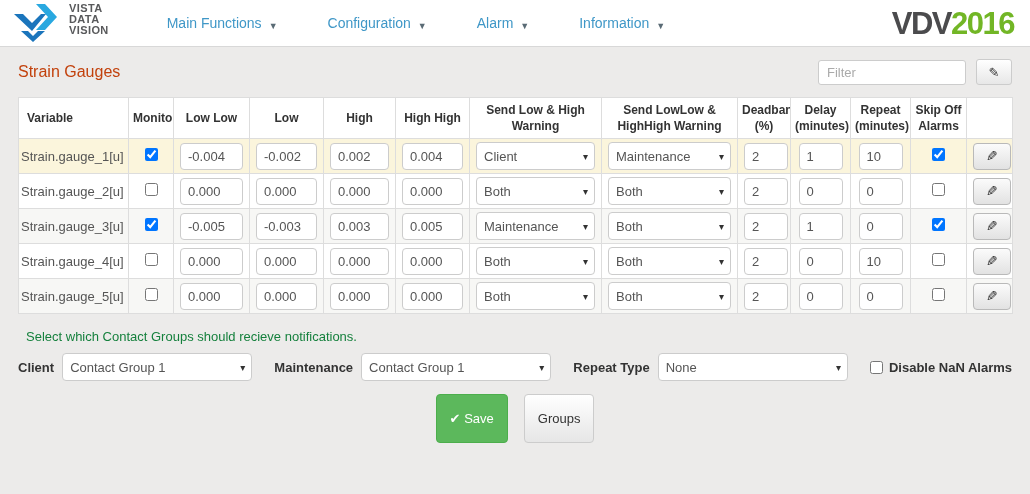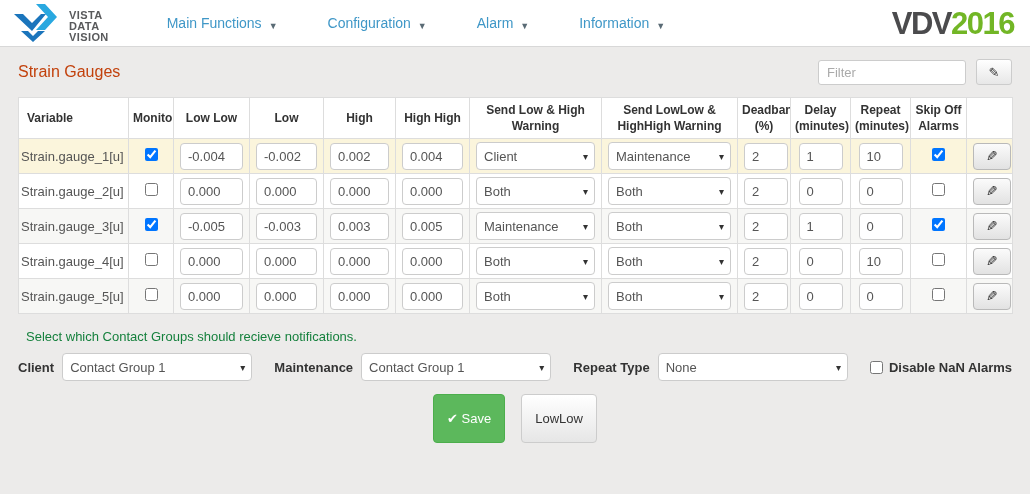--- a/index.html
+++ b/index.html
@@ -5,21 +5,21 @@
   *{box-sizing:border-box}
   html,body{margin:0;padding:0}
   body{
     width:1030px;height:494px;overflow:hidden;
     background:#ecebea;color:#333;
     font-family:"Liberation Sans",sans-serif;font-size:13px;
   }
   
   .topbar{height:47px;background:#fff;border-bottom:1px solid #d8d8d8;
     display:flex;align-items:center;padding:0 12px}
-  .logo{display:flex;align-items:flex-end;gap:5px}
+  .logo{display:flex;align-items:flex-start;gap:5px}
   .logo-text{font-weight:bold;font-size:11px;line-height:11px;color:#58595b;letter-spacing:.4px}
   .nav{display:flex;margin-left:58px;gap:50px}
   .nav-item{color:#3f97c7;font-size:14px;display:flex;align-items:flex-end;gap:7px;cursor:pointer;white-space:nowrap}
   .caret{color:#5a6b75;font-size:9px;line-height:1}
   .brand{margin-left:auto;font-size:31px;font-weight:bold;letter-spacing:-1.5px;line-height:1;padding-right:4px}
   .brand .vdv{color:#4b4b4d}
   .brand .y2016{color:#72b626}
   
   .content{padding:12px 18px 0}
   .title-row{display:flex;align-items:center;margin-bottom:12px}
@@ -269,15 +269,15 @@
     </span>
     <span class="chk-wrap gap-m">
       <input type="checkbox" style="">
       <span>Disable NaN Alarms</span>
     </span>
   </div>
 
 
   <div class="btn-row">
     <button class="btn save-btn"><span>✔</span> <span>Save</span></button>
-    <button class="btn cancel-btn">LowLow</button>
+    <button class="btn cancel-btn">Groups</button>
   </div>
 </div>
 
 </body></html>

